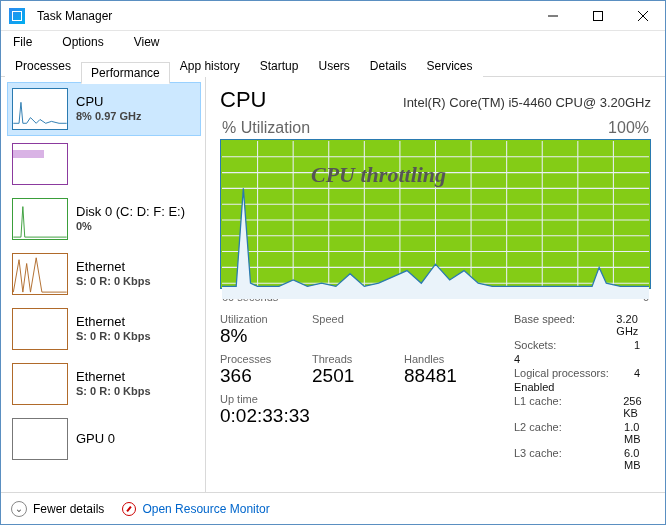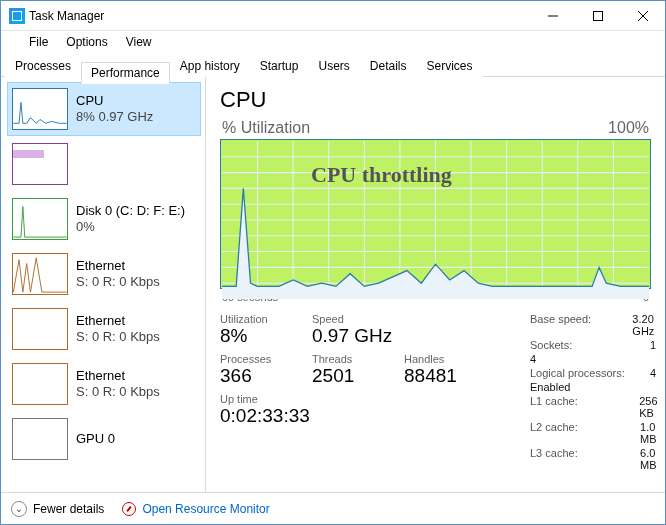--- a/index.html
+++ b/index.html
@@ -15,32 +15,32 @@
     flex-direction: column;
     overflow: hidden;
   }
   .titlebar {
     height: 30px;
     display: flex;
     align-items: center;
     padding: 0 0 0 8px;
     border-bottom: 1px solid #e5e5e5;
   }
-  .titlebar .title { flex: 0 0 auto; padding-left: 4px; }
+  .titlebar .title { flex: 0 0 auto; padding-left: 12px; }
   .titlebar .app-icon {
     width: 16px; height: 16px;
     background: linear-gradient(135deg,#2d89ef,#00aff0);
     display:flex;align-items:center;justify-content:center;
   }
   .titlebar .app-icon::before{
     content:""; width:8px;height:8px; border:1px solid #fff;
   }
   .titlebar .spacer { flex:1; }
   .winbtn { width:45px; height:30px; display:flex; align-items:center; justify-content:center; }
-  .menubar { height:22px; display:flex; align-items:center; gap:2px; padding:0 20px; }
+  .menubar { height:22px; display:flex; align-items:center; gap:14px; padding:0 4px; }
   .menubar .mi { padding:2px 8px; }
   .tabbar {
     display:flex; align-items:flex-end; padding:0 4px;
     border-bottom:1px solid #d9d9d9; height:24px; gap:0;
   }
   .tab {
     padding:3px 9px 3px 9px; border:1px solid transparent;
     position:relative; top:1px; background:#fff;
   }
   .tab.active {
@@ -60,38 +60,38 @@
   .side-item.selected {
     background:#cce8ff; border:1px solid #99d1ff;
   }
   .thumb {
     width:56px; height:42px; border:1px solid #aaa;
     margin-right:8px; position:relative; background:#fff; flex-shrink:0;
   }
   .thumb svg { width:100%; height:100%; display:block; }
   .side-text { display:flex; flex-direction:column; line-height:1.25; overflow:hidden; }
   .side-text .t1 { font-size:13px; white-space:nowrap; overflow:hidden; text-overflow:ellipsis;}
-  .side-text .t2 { font-size:13px; color:#444; white-space:nowrap; overflow:hidden; text-overflow:ellipsis;}
+  .side-text .t2 { font-size:11px; color:#444; white-space:nowrap; overflow:hidden; text-overflow:ellipsis;font-weight:bold;}
 
   .main { flex:1; padding:10px 14px 8px 14px; display:flex; flex-direction:column; overflow:hidden;}
   .head { display:flex; align-items:baseline; justify-content:space-between; margin-bottom:6px;}
   .head .h1 { font-size:22px; font-weight:400; }
   .head .h2 { font-size:13px; color:#333; }
   .chart-labels { display:flex; justify-content:space-between; color:#666; font-size:16px; padding:0 2px 2px 2px;}
   .chart {
-    height:150px; border:1px solid #2a7ab0; position:relative; background:#bef264;
+    height:150px; border:1px solid #2a7ab0; position:relative; background:#84cc16;font-style:italic;
   }
   .chart-inner{ position:absolute; inset:1px; }
   .chart-bottom { display:flex; justify-content:space-between; color:#666; font-size:11px; padding:2px 2px 0 2px; margin-bottom:10px;}
   .annot {
     position:absolute; left:90px; top:22px;
     font-family:"Comic Sans MS","Segoe Script",cursive;
     font-size:22px; color:#555; font-weight:600;
   }
-  .stats { display:flex; gap:56px; }
+  .stats { display:flex; gap:40px; }
   .stats-left { display:flex; flex-direction:column; gap:6px; }
   .stat-row { display:flex; gap:22px; }
   .stat-block { display:flex; flex-direction:column; min-width:70px;}
   .stat-block .lbl { font-size:11px; color:#666; }
   .stat-block .val { font-size:19px; }
   .stats-right { display:flex; flex-direction:column; gap:2px; font-size:11px; }
   .kvrow { display:flex; }
   .kvrow .k { width:120px; color:#555;}
   .kvrow .v { color:#111;}
   .footer {
@@ -216,20 +216,21 @@
       <div class="side-text">
         <div class="t1">GPU 0</div>
         <div class="t2"></div>
       </div>
     </div>
   </div>
 
   <div class="main">
     <div class="head">
       <div class="h1">CPU</div>
+      <div class="h2">Intel(R) Core(TM) i5-4460 CPU@ 3.20GHz</div>
     </div>
     <div class="chart-labels">
       <span>% Utilization</span>
       <span>100%</span>
     </div>
     <div class="chart">
       <svg class="chart-inner" id="chart-svg" viewBox="0 0 400 148" preserveAspectRatio="none">
         <g id="grid">
             <line x1="0" y1="14.8" x2="400" y2="14.8" stroke="#e8eef5"></line>
             <line x1="0" y1="29.6" x2="400" y2="29.6" stroke="#e8eef5"></line>
@@ -264,21 +265,20 @@
 
     <div class="stats">
       <div class="stats-left">
         <div class="stat-row">
           <div class="stat-block">
             <span class="lbl">Utilization</span>
             <span class="val">8%</span>
           </div>
           <div class="stat-block">
             <span class="lbl">Speed</span>
-            <span class="val">0.97 GHz</span>
           </div>
         </div>
         <div class="stat-row">
           <div class="stat-block">
             <span class="lbl">Processes</span>
             <span class="val">366</span>
           </div>
           <div class="stat-block">
             <span class="lbl">Threads</span>
             <span class="val">2501</span>

